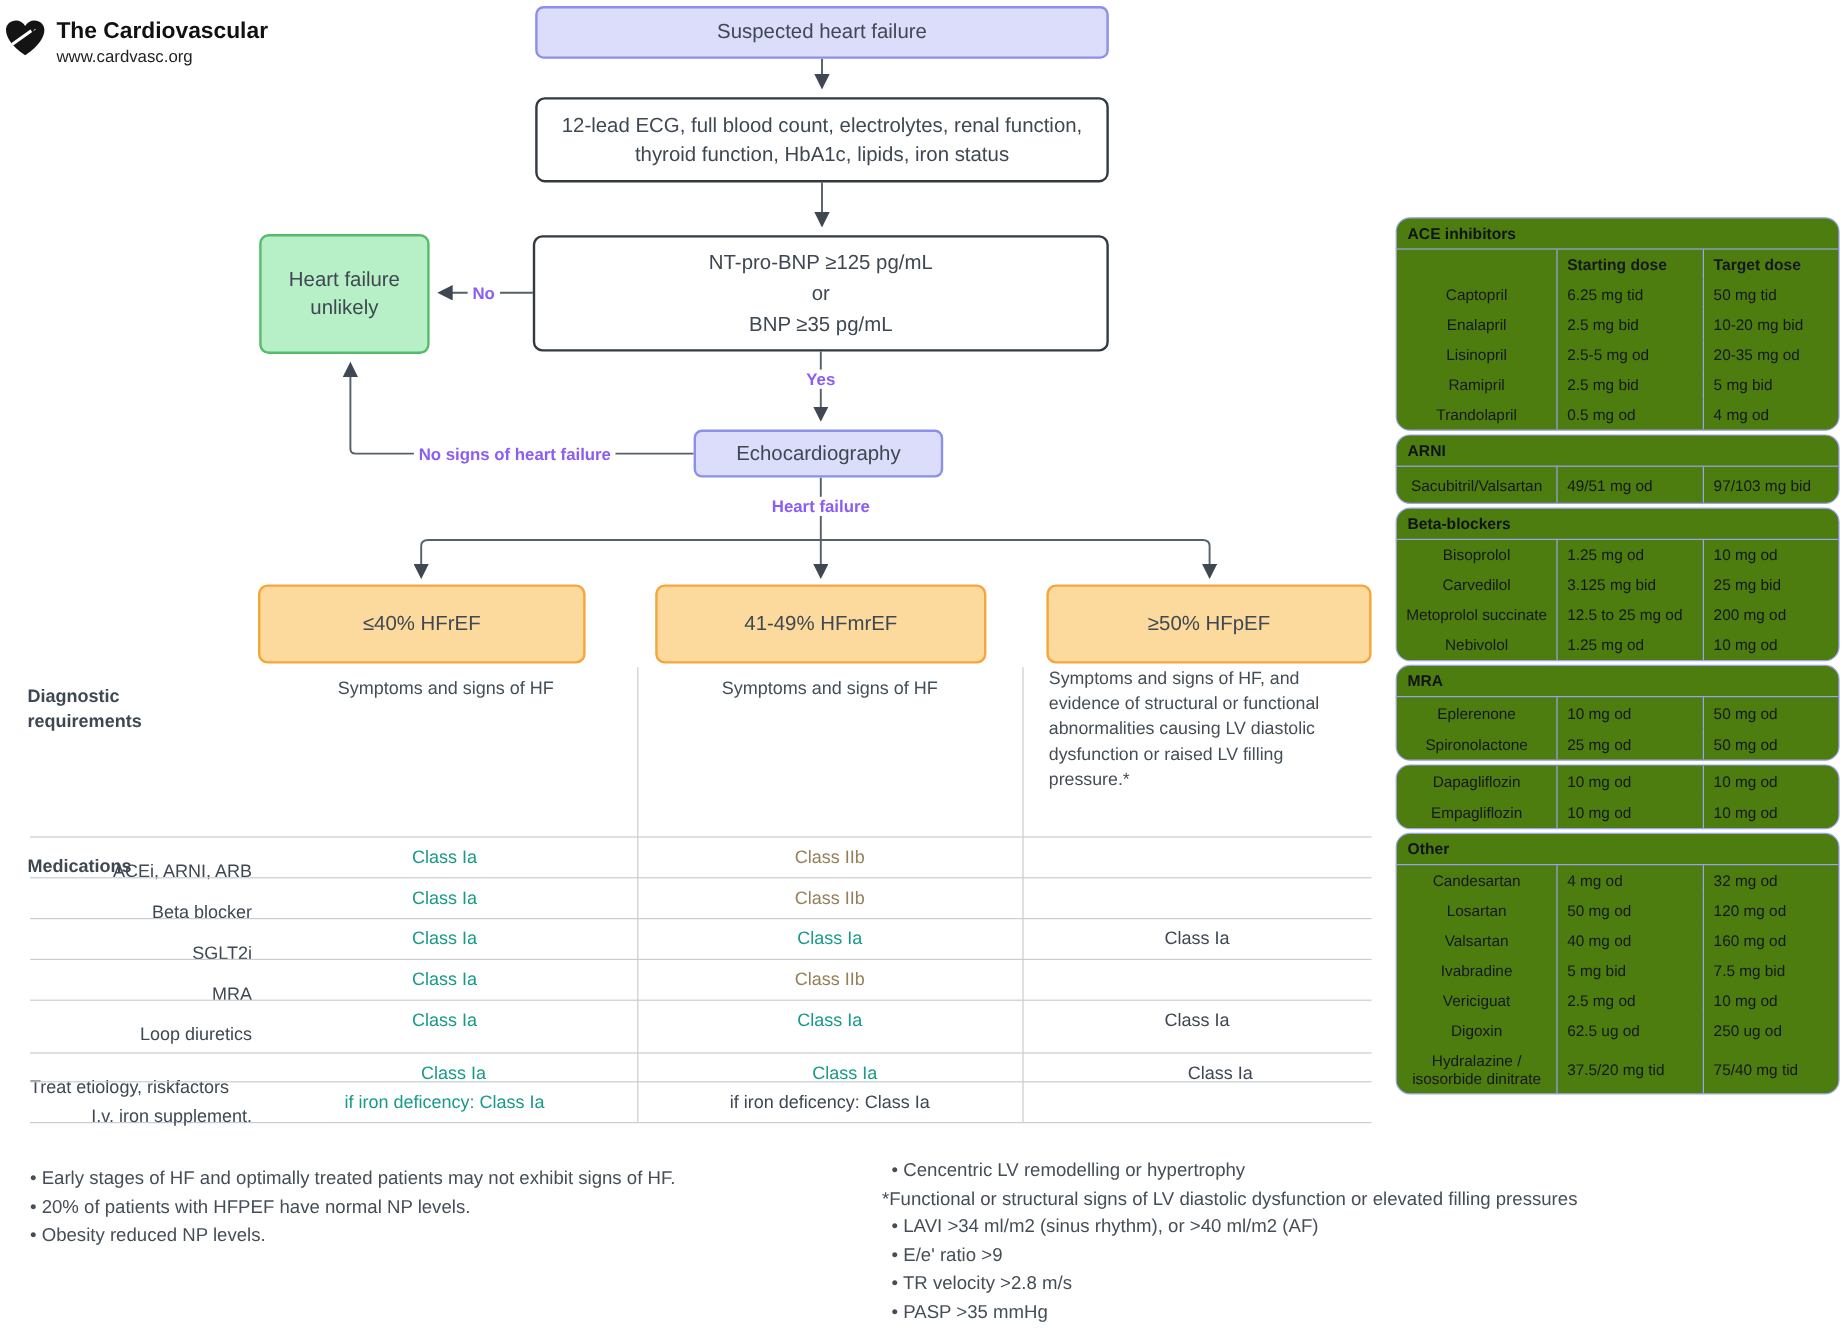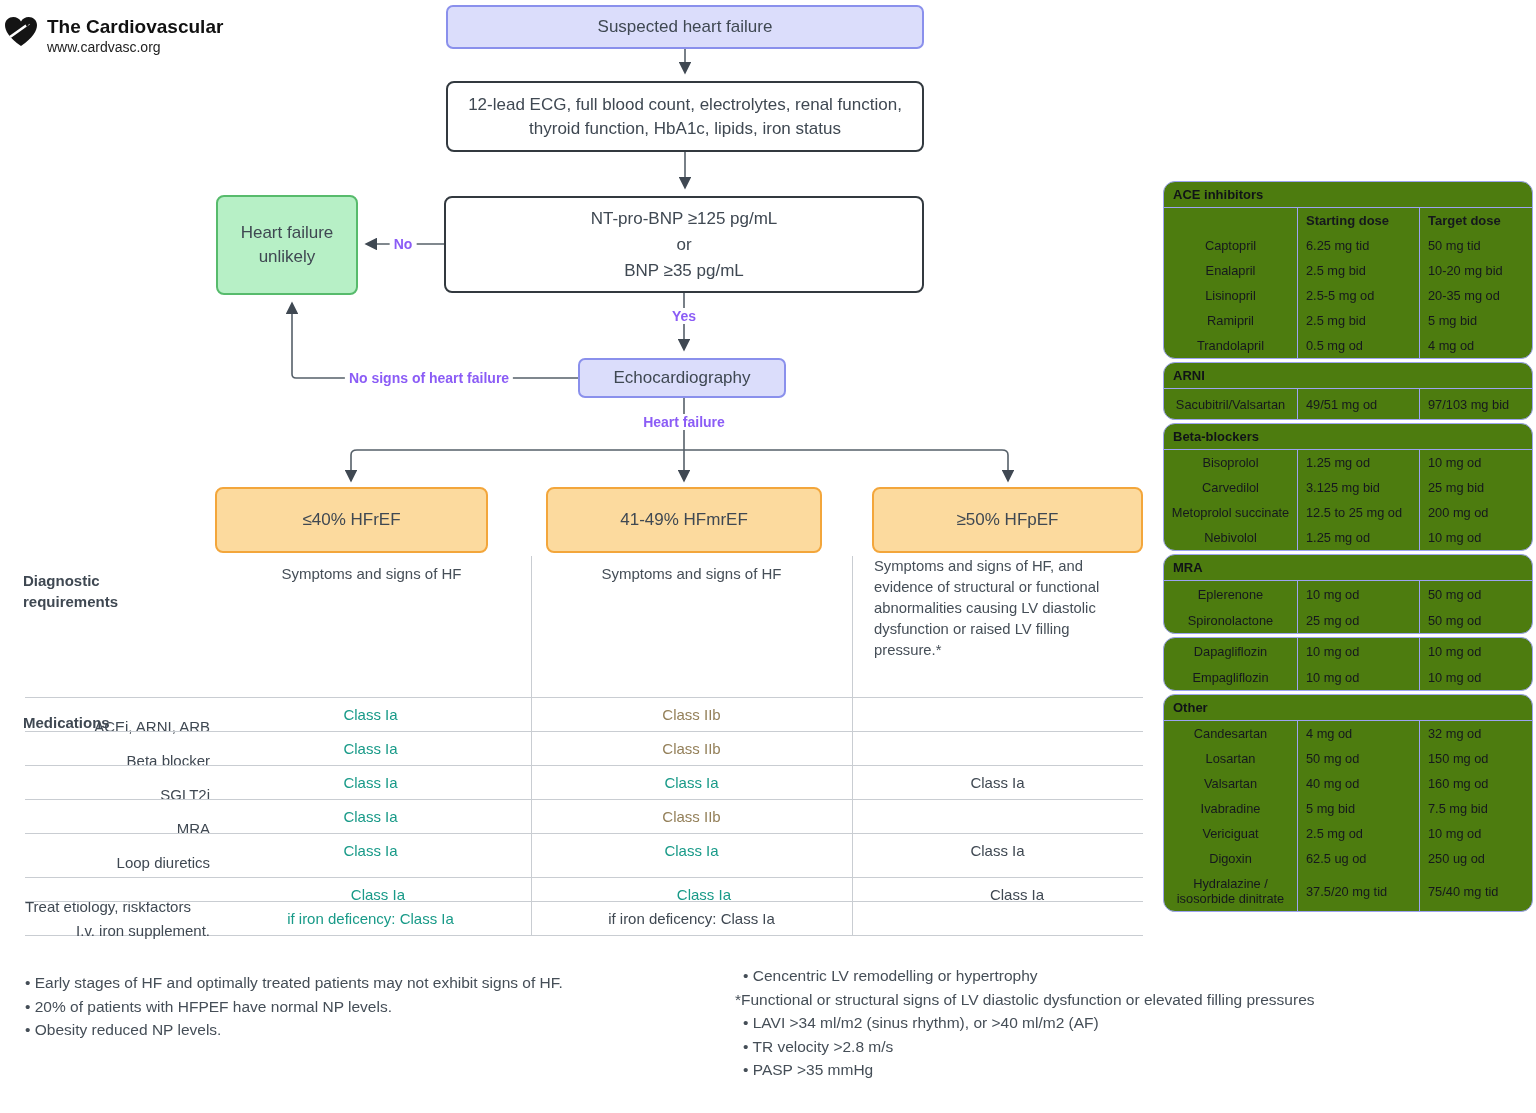--- a/index.html
+++ b/index.html
@@ -262,21 +262,21 @@
 
     <div class="dt-sec">
       <div class="dt-head">Other</div>
       <div class="dt-grid">
         <div class="dt-cell dt-name">Candesartan</div>
         <div class="dt-cell dt-dose">4 mg od</div>
         <div class="dt-cell dt-dose">32 mg od</div>
 
         <div class="dt-cell dt-name">Losartan</div>
         <div class="dt-cell dt-dose">50 mg od</div>
-        <div class="dt-cell dt-dose">150 mg od</div>
+        <div class="dt-cell dt-dose">120 mg od</div>
 
         <div class="dt-cell dt-name">Valsartan</div>
         <div class="dt-cell dt-dose">40 mg od</div>
         <div class="dt-cell dt-dose">160 mg od</div>
 
         <div class="dt-cell dt-name">Ivabradine</div>
         <div class="dt-cell dt-dose">5 mg bid</div>
         <div class="dt-cell dt-dose">7.5 mg bid</div>
 
         <div class="dt-cell dt-name">Vericiguat</div>
@@ -297,17 +297,18 @@
 
   <div class="notes" style="left:25px;top:971px;">
     <div>• Early stages of HF and optimally treated patients may not exhibit signs of HF.</div>
     <div>• 20% of patients with HFPEF have normal NP levels.</div>
     <div>• Obesity reduced NP levels.</div>
   </div>
   <div class="notes" style="left:735px;top:964px;">
     <div style="padding-left:8px;">• Cencentric LV remodelling or hypertrophy</div>
     <div>*Functional or structural signs of LV diastolic dysfunction or elevated filling pressures</div>
     <div style="padding-left:8px;">• LAVI &gt;34 ml/m2 (sinus rhythm), or &gt;40 ml/m2 (AF)</div>
+    <div style="padding-left:8px;">• E/e' ratio &gt;9</div>
     <div style="padding-left:8px;">• TR velocity &gt;2.8 m/s</div>
     <div style="padding-left:8px;">• PASP &gt;35 mmHg</div>
   </div>
 
 </div>
 
 </body></html>

